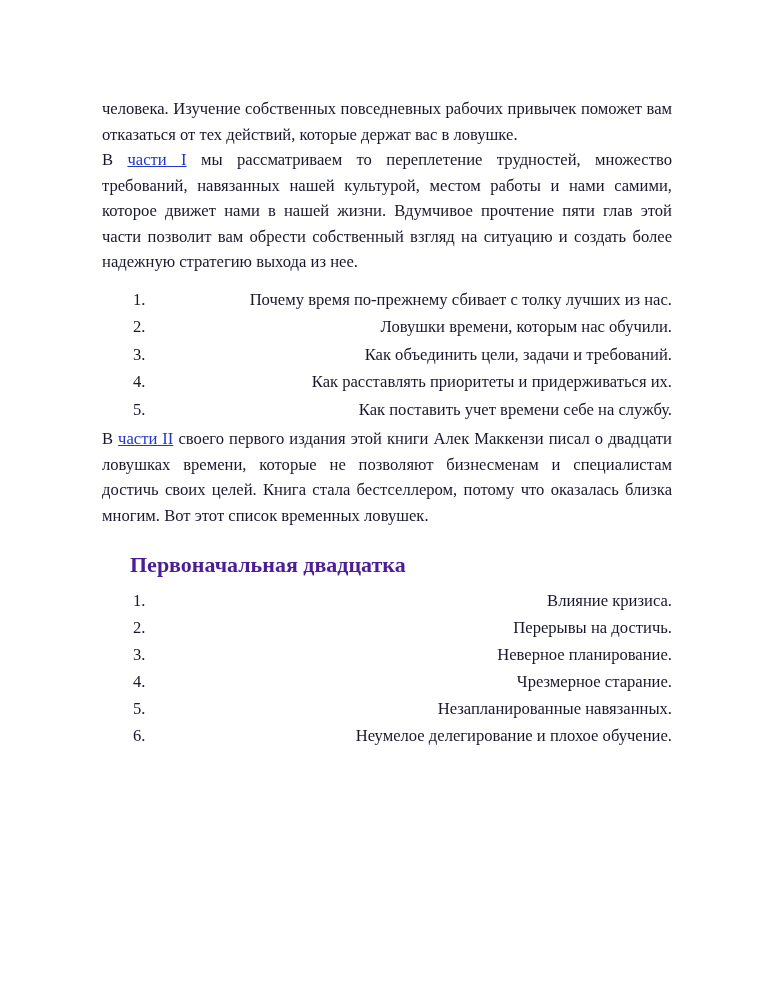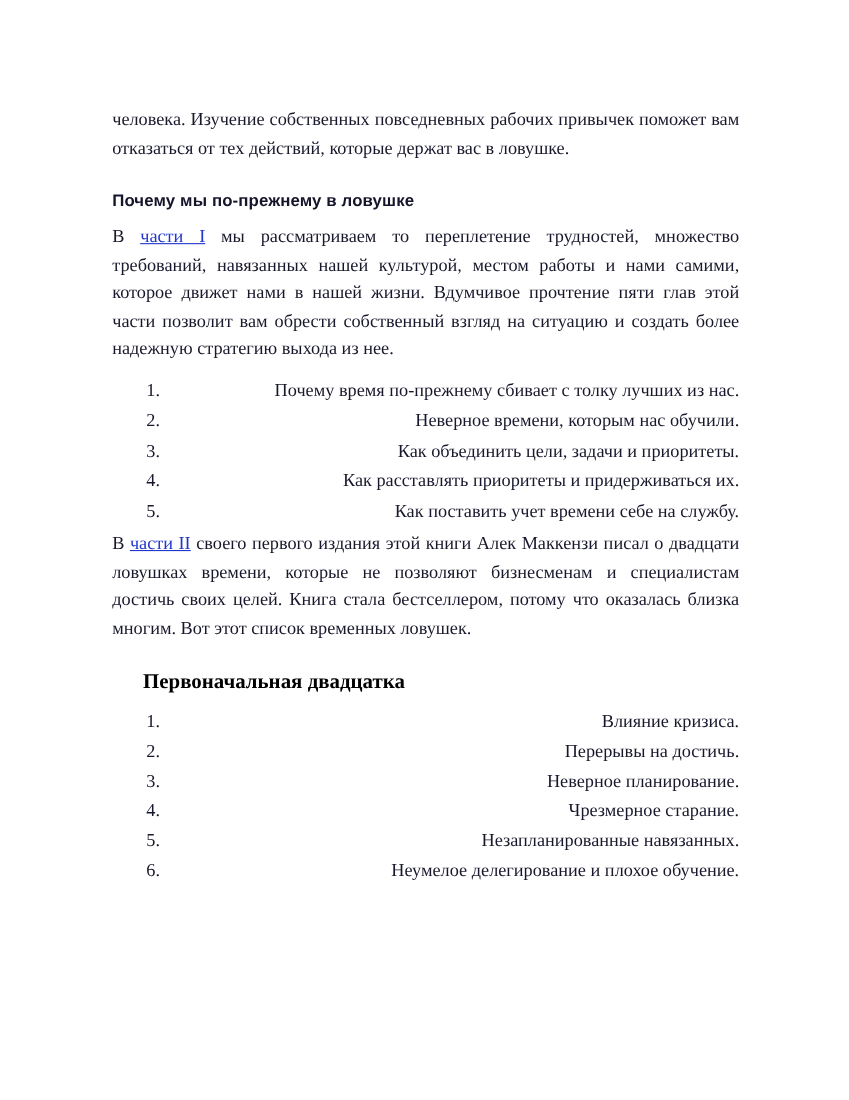--- a/index.html
+++ b/index.html
@@ -57,23 +57,23 @@
     font-weight: bold;
     color: #14142a;
     letter-spacing: 0.1px;
     margin: 26px 0 9px 0;
     line-height: 20px;
   }
 
   
   .subheading {
     font-family: "Liberation Serif", "DejaVu Serif", serif;
-    font-size: 19px;
+    font-size: 22px;
     font-weight: bold;
-    color: #000000;
+    color: #4c1d95;
     margin: 26px 0 12px 0;
     padding-left: 28px;
     line-height: 22px;
   }
 
   
   ol.doclist {
     list-style: none;
     margin: 14px 0 0 0;
     padding: 0;
@@ -119,28 +119,27 @@
   }
 </style>
 </head>
 <body>
 
 <div class="page">
   <div class="content">
 
     <p class="para para-block">человека. Изучение собственных повседневных рабочих привычек поможет вам отказаться от тех действий, которые держат вас в ловушке.</p>
 
-    <h2 class="heading">Почему мы по-прежнему в ловушке</h2>
 
     <p class="para"><span>В </span><a class="doclink" href="#">части I</a><span> мы рассматриваем то переплетение трудностей, множество требований, навязанных нашей культурой, местом работы и нами самими, которое движет нами в нашей жизни. Вдумчивое прочтение пяти глав этой части позволит вам обрести собственный взгляд на ситуацию и создать более надежную стратегию выхода из нее.</span></p>
 
     <ol class="doclist">
       <li>Почему время по-прежнему сбивает с толку лучших из нас.</li>
-      <li>Неверное времени, которым нас обучили.</li>
-      <li>Как объединить цели, задачи и приоритеты.</li>
+      <li>Ловушки времени, которым нас обучили.</li>
+      <li>Как объединить цели, задачи и требований.</li>
       <li>Как расставлять приоритеты и придерживаться их.</li>
       <li>Как поставить учет времени себе на службу.</li>
     </ol>
 
 
 
     <p class="para"><span>В </span><a class="doclink" href="#">части II</a><span> своего первого издания этой книги Алек Маккензи писал о двадцати ловушках времени, которые не позволяют бизнесменам и специалистам достичь своих целей. Книга стала бестселлером, потому что оказалась близка многим. Вот этот список временных ловушек.</span></p>
 
     <h3 class="subheading">Первоначальная двадцатка</h3>
 

